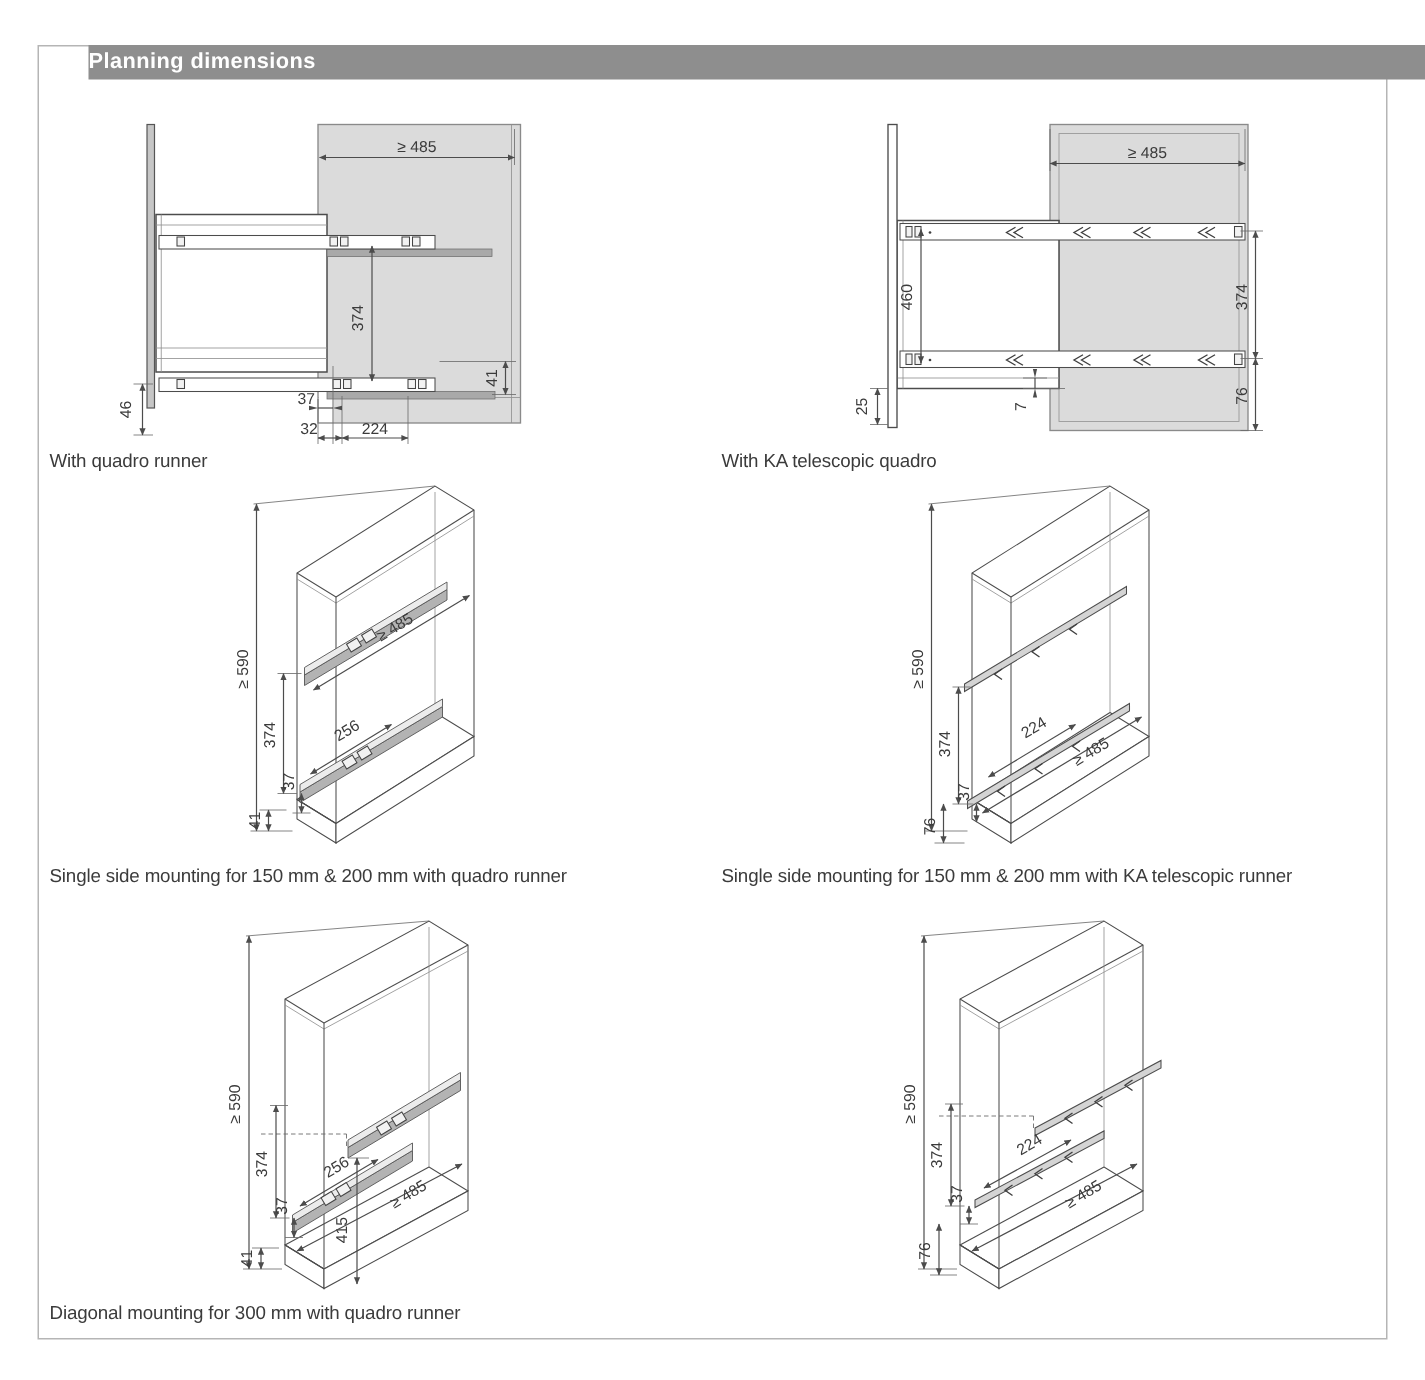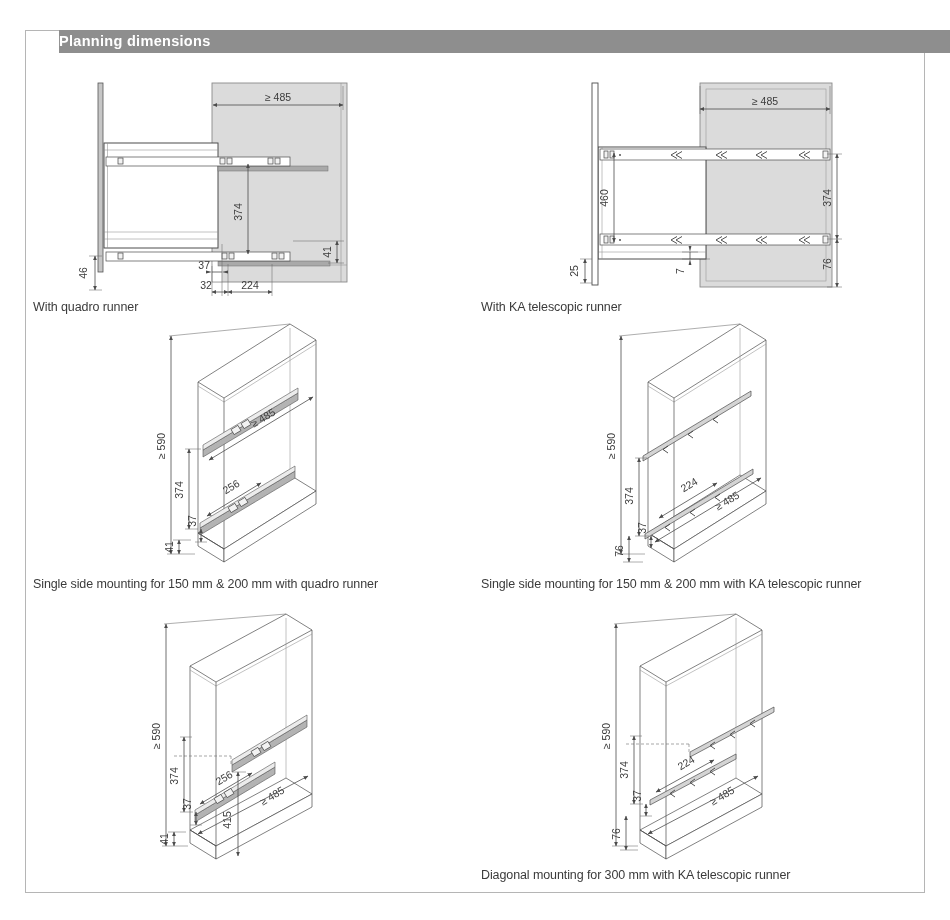--- a/index.html
+++ b/index.html
@@ -400,17 +400,17 @@
       <line class="dim" x1="36" y1="208" x2="36" y2="242" marker-start="url(#ar6)" marker-end="url(#ar6)"></line>
       <text class="dt" x="30" y="226" text-anchor="middle" transform="rotate(-90 30 226)">76</text>
       <line class="dim" x1="66" y1="184" x2="124" y2="152" marker-start="url(#ar6)" marker-end="url(#ar6)"></line>
       <text class="dt" x="98" y="158" text-anchor="middle" transform="rotate(-31 98 158)">224</text>
       <line class="dim" x1="58" y1="226" x2="168" y2="168" marker-start="url(#ar6)" marker-end="url(#ar6)"></line>
       <text class="dt" x="134" y="191" text-anchor="middle" transform="rotate(-31 134 191)">≥ 485</text>
     </g>
   </svg>
 
   <div class="caption" style="left:33px;top:300px">With quadro runner</div>
-  <div class="caption" style="left:481px;top:300px">With KA telescopic runner</div>
+  <div class="caption" style="left:481px;top:300px">With KA telescopic quadro</div>
   <div class="caption" style="left:33px;top:577px">Single side mounting for 150 mm &amp; 200 mm with quadro runner</div>
   <div class="caption" style="left:481px;top:577px">Single side mounting for 150 mm &amp; 200 mm with KA telescopic runner</div>
-  <div class="caption" style="left:481px;top:868px">Diagonal mounting for 300 mm with KA telescopic runner</div>
+  <div class="caption" style="left:33px;top:868px">Diagonal mounting for 300 mm with quadro runner</div>
 </div>
 
 </body></html>

